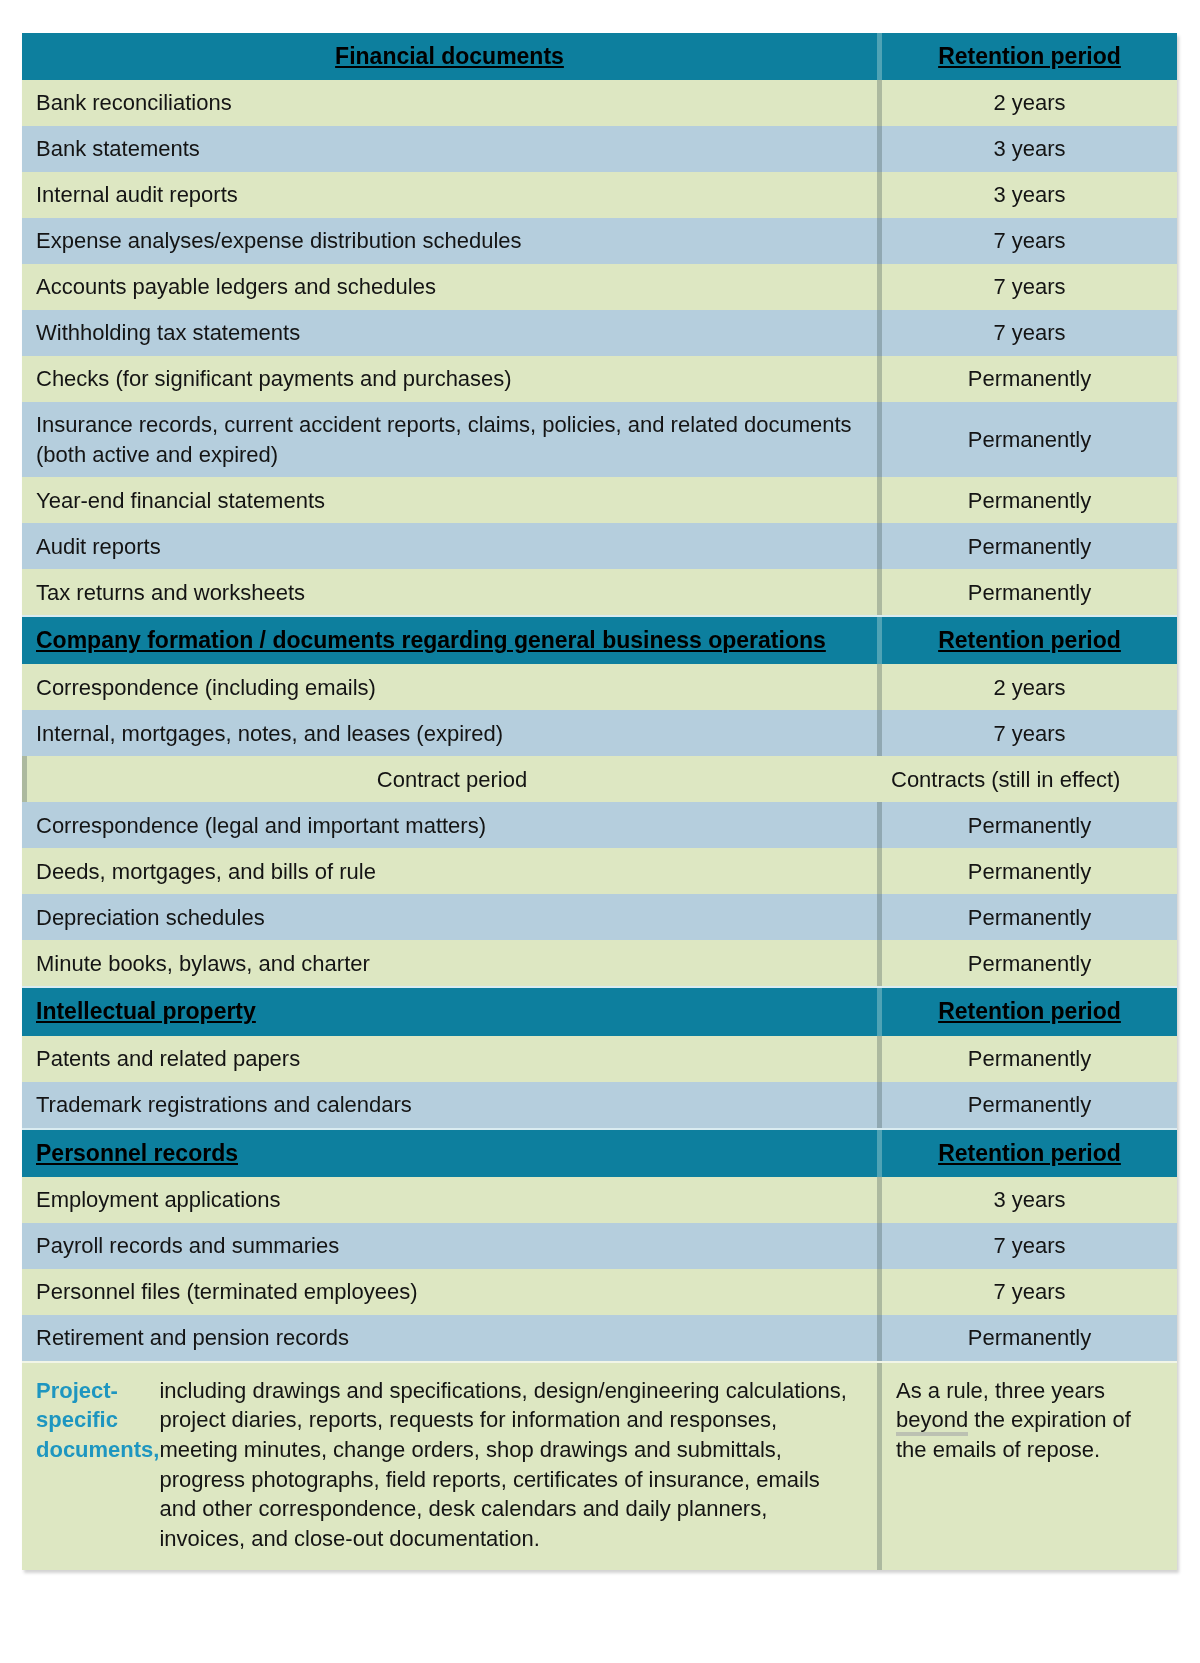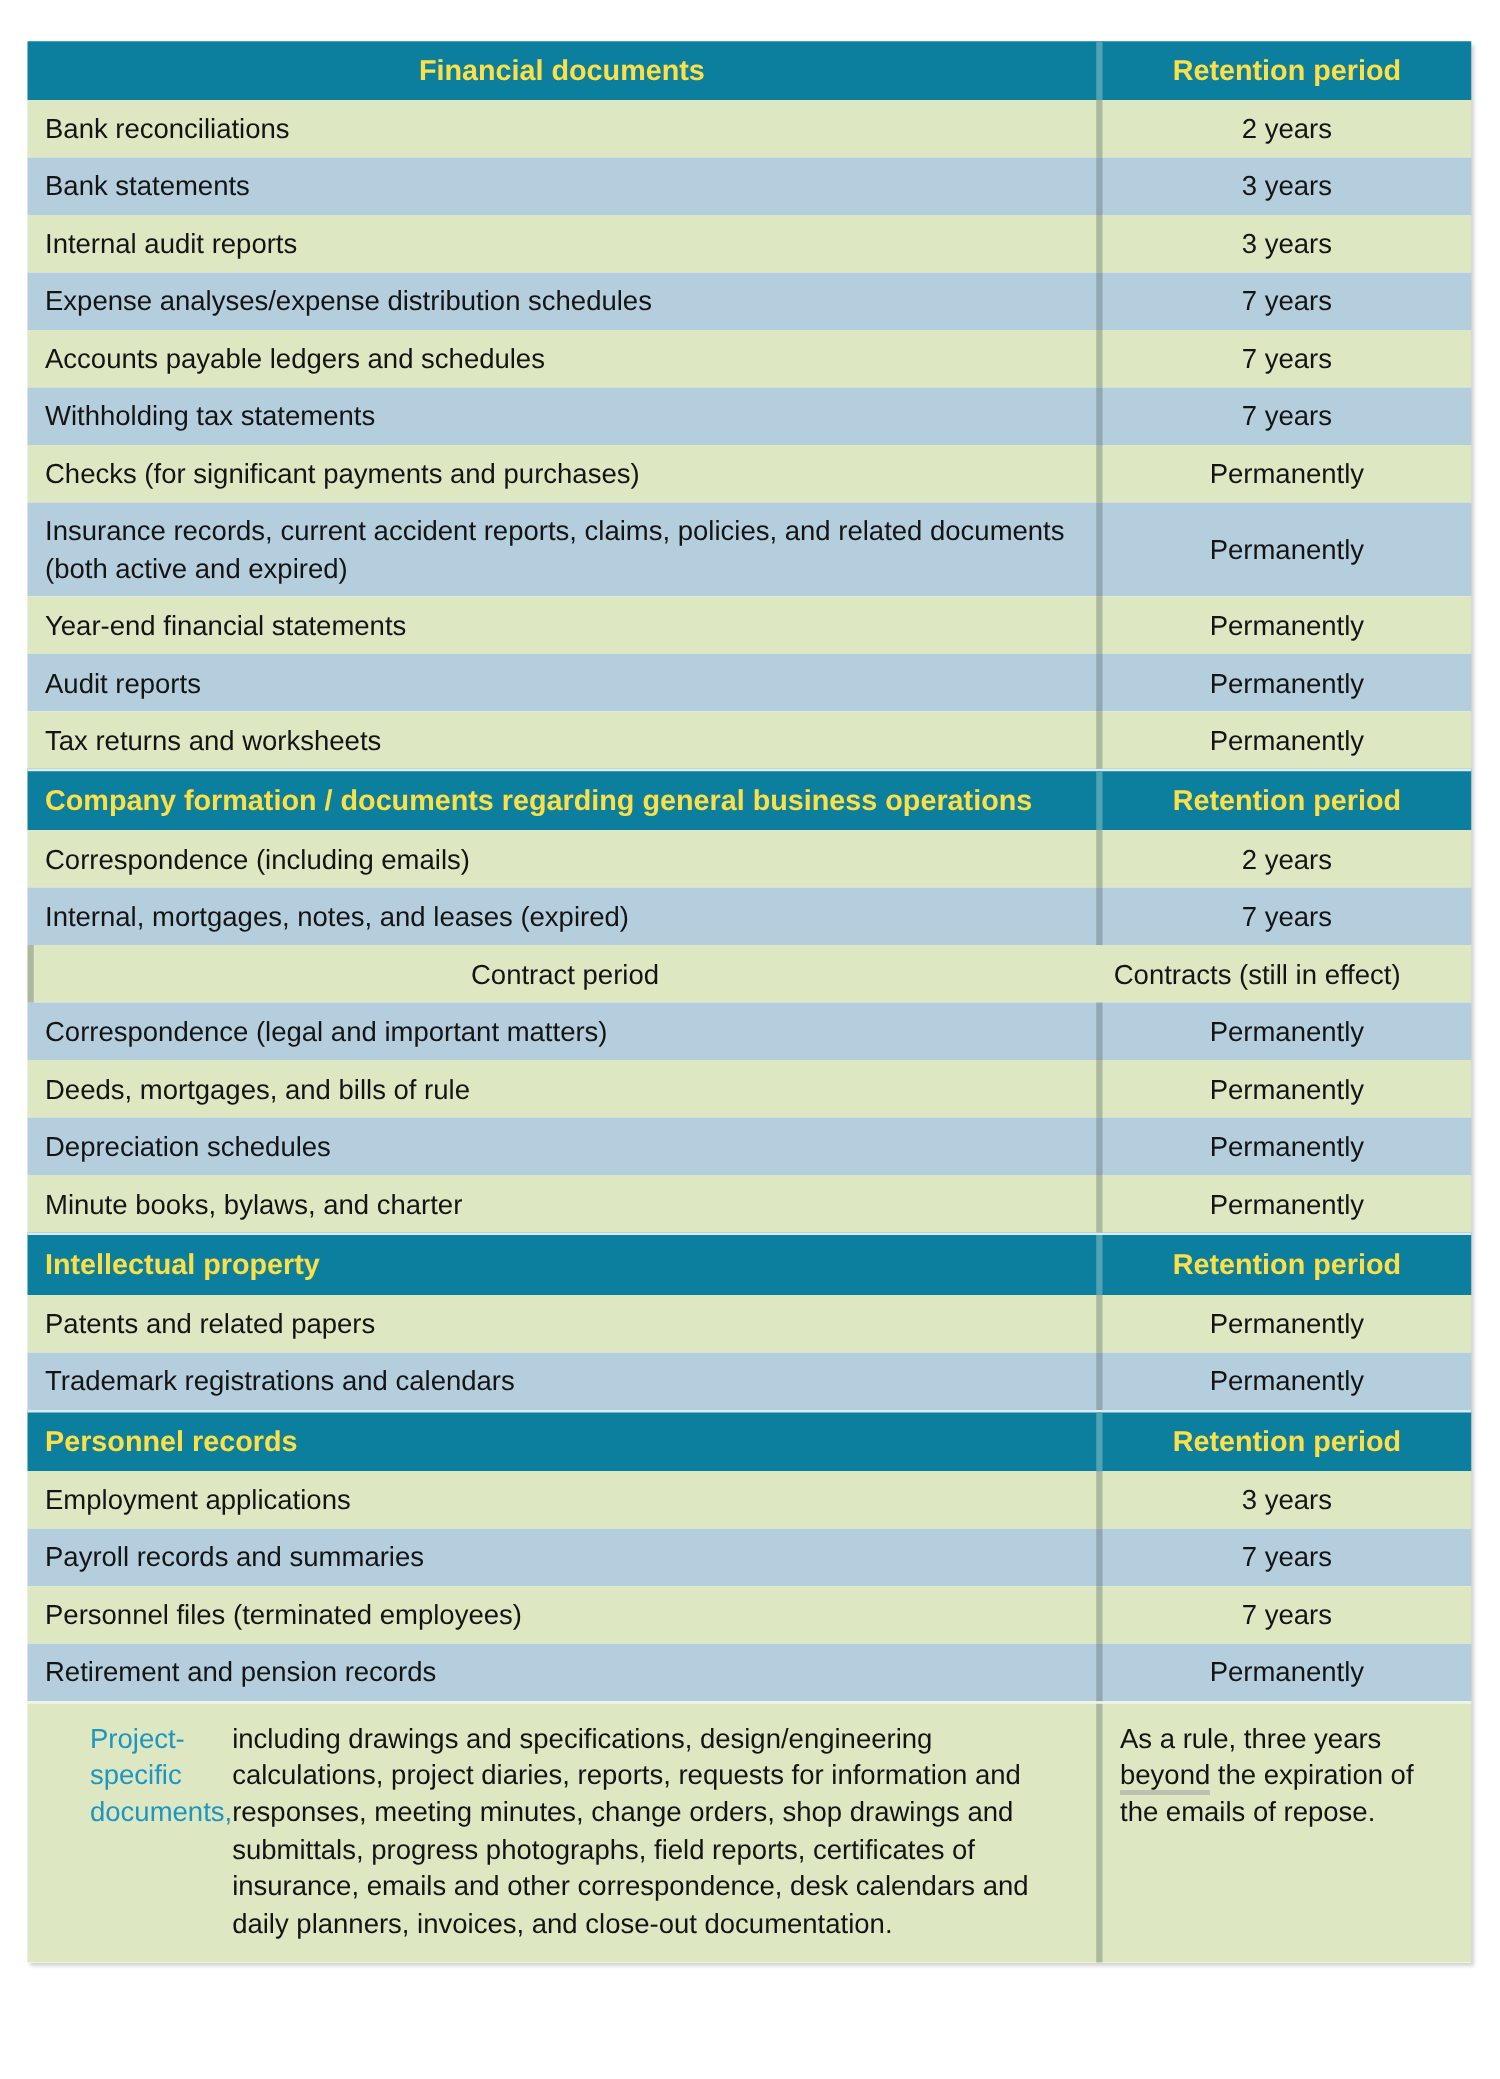--- a/index.html
+++ b/index.html
@@ -17,32 +17,32 @@
     box-shadow: 2px 3px 3px rgba(0,0,0,0.18);
   }
   .row { display: grid; grid-template-columns: 1fr 300px; min-height: 46px; }
   .cell { display: flex; align-items: center; padding: 8px 14px; }
   .doc { justify-content: flex-start; text-align: left; padding-right: 20px; }
   .per {
     justify-content: center; text-align: center; padding: 8px 10px;
     border-left: 5px solid rgba(60, 80, 80, 0.30);
   }
   .thead {
-    background: var(--teal, #0d7f9e); color: #fde047;
-    font-weight: bold; font-size: 23px;
+    background: var(--teal, #0d7f9e); color: #000000;
+    font-weight: bold; font-size: 23px; text-decoration: underline;
   }
   .thead .per { border-left-color: var(--divider-light, #4fa3b5); }
   .thead.first .doc { justify-content: center; text-align: center; padding-right: 14px; }
   .section-top { border-top: 2px solid rgba(255,255,255,0.85); }
   .green { background: var(--green, #dde7c2); }
   .blue  { background: var(--blue, #b5cedd); }
   .footer .cell { align-items: flex-start; padding-top: 13px; padding-bottom: 16px; }
   .footer .per { justify-content: flex-start; text-align: left; padding-left: 14px; padding-right: 12px; }
   .footer { border-top: 2px solid rgba(255,255,255,0.6); }
-  .lead { color: var(--lead, #1e96c0); font-weight: normal; margin-left: 36px; }
+  .lead { color: var(--lead, #1e96c0); font-weight: bold; }
   .u { border-bottom: 4px solid #bcc1b2; }
 </style>
 </head>
 <body>
 
 <div class="page">
   <div class="retention-table">
       <div class="row thead first">
         <div class="cell doc">Financial documents</div>
         <div class="cell per">Retention period</div>

